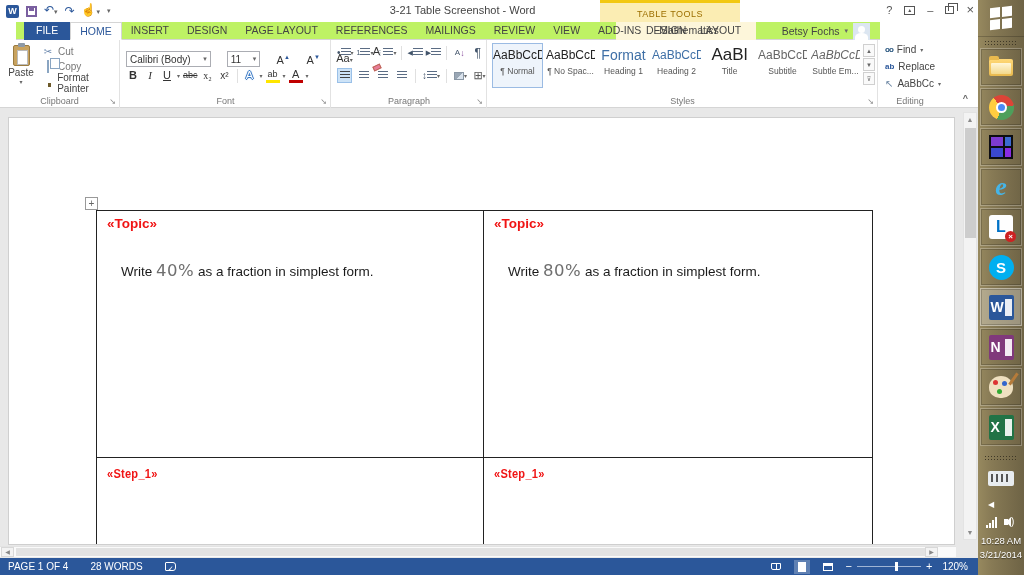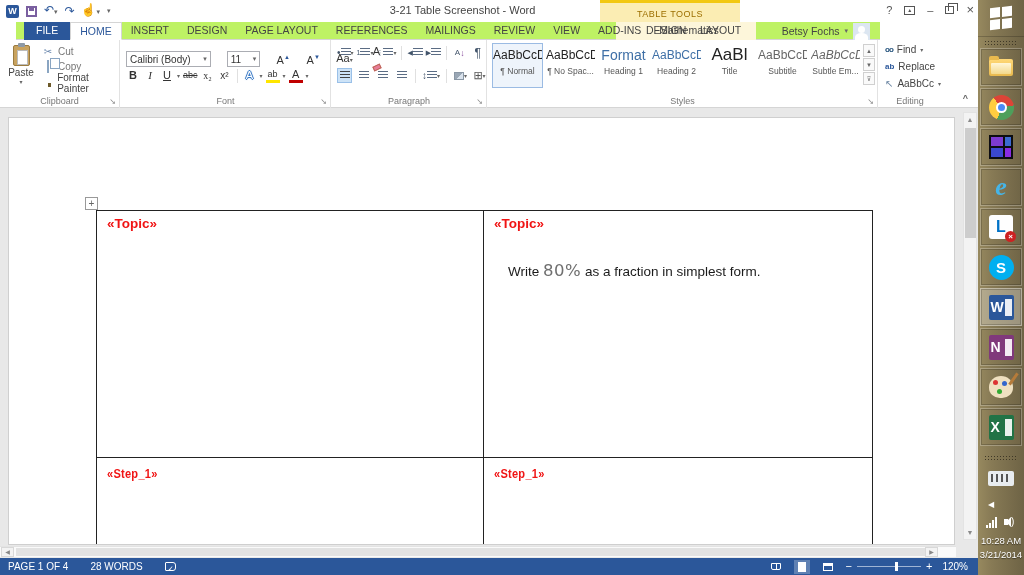--- a/index.html
+++ b/index.html
@@ -404,20 +404,21 @@
       <div class="collapse-ribbon">^</div>
     </div>
 
     <div class="docarea">
       <div class="page">
         <div class="tbl-handle">+</div>
         <div class="mtable">
           <div class="trow trow1">
             <div class="tcell" style="width:387px;">
               <div class="fld fld-topic">«Topic»</div>
+              <div class="question"><span>Write </span><span class="qval">40%</span><span> as a fraction in simplest form.</span></div>
             </div>
             <div class="tcell" style="width:388px;">
               <div class="fld fld-topic">«Topic»</div>
               <div class="question"><span>Write </span><span class="qval">80%</span><span> as a fraction in simplest form.</span></div>
             </div>
           </div>
           <div class="trow trow2">
             <div class="tcell" style="width:387px;">
               <span class="fld fld-step">«Step_1»</span>
             </div>

